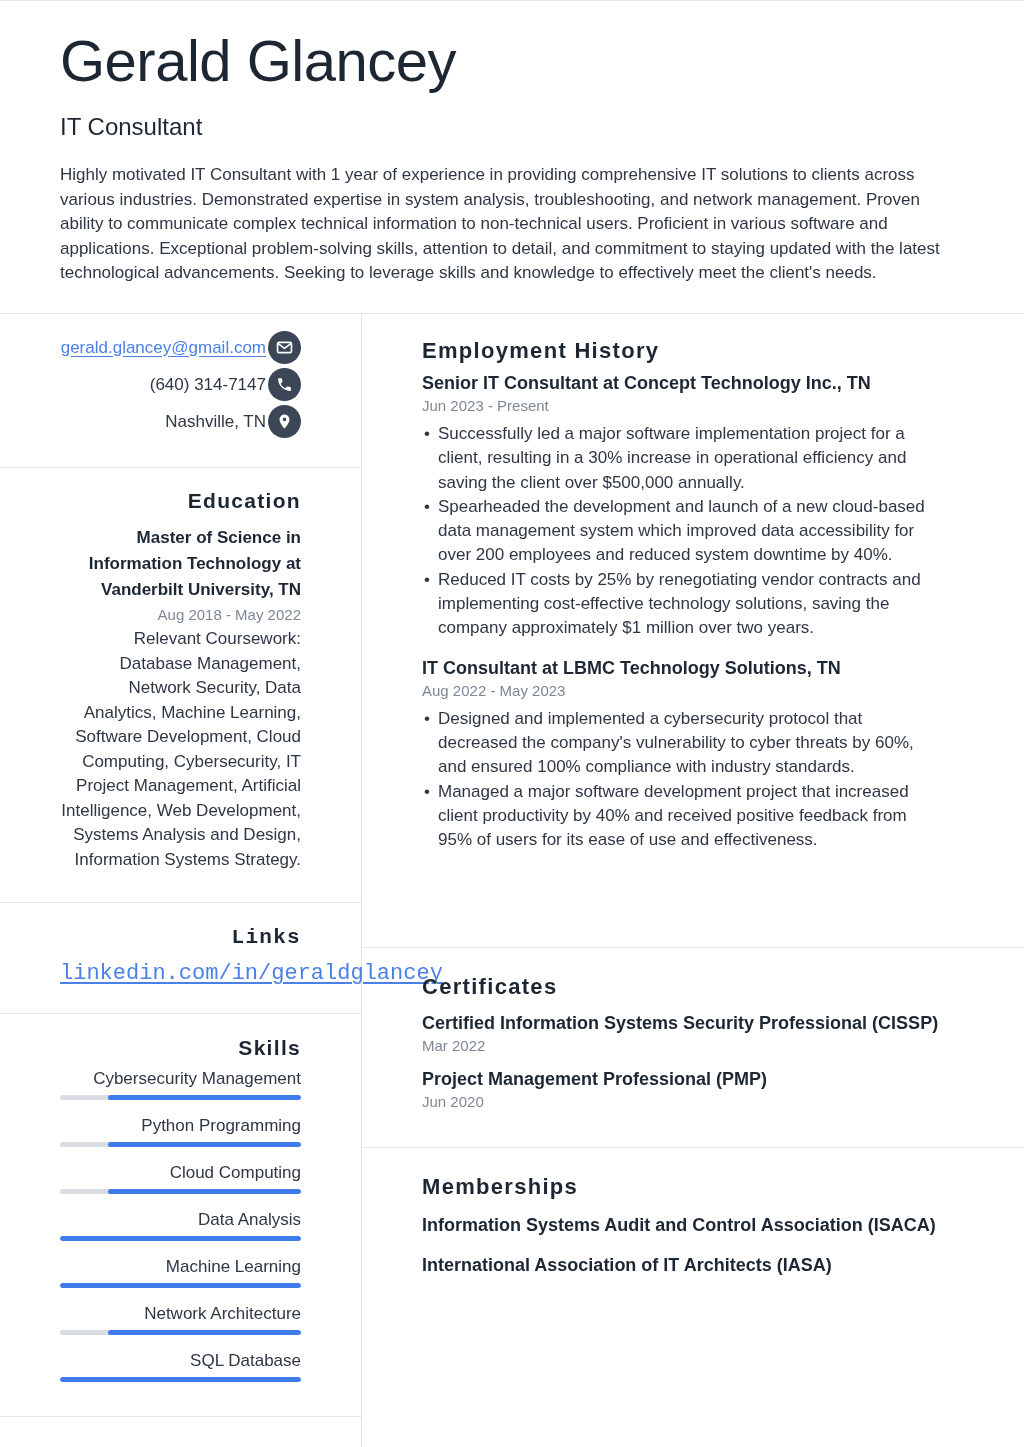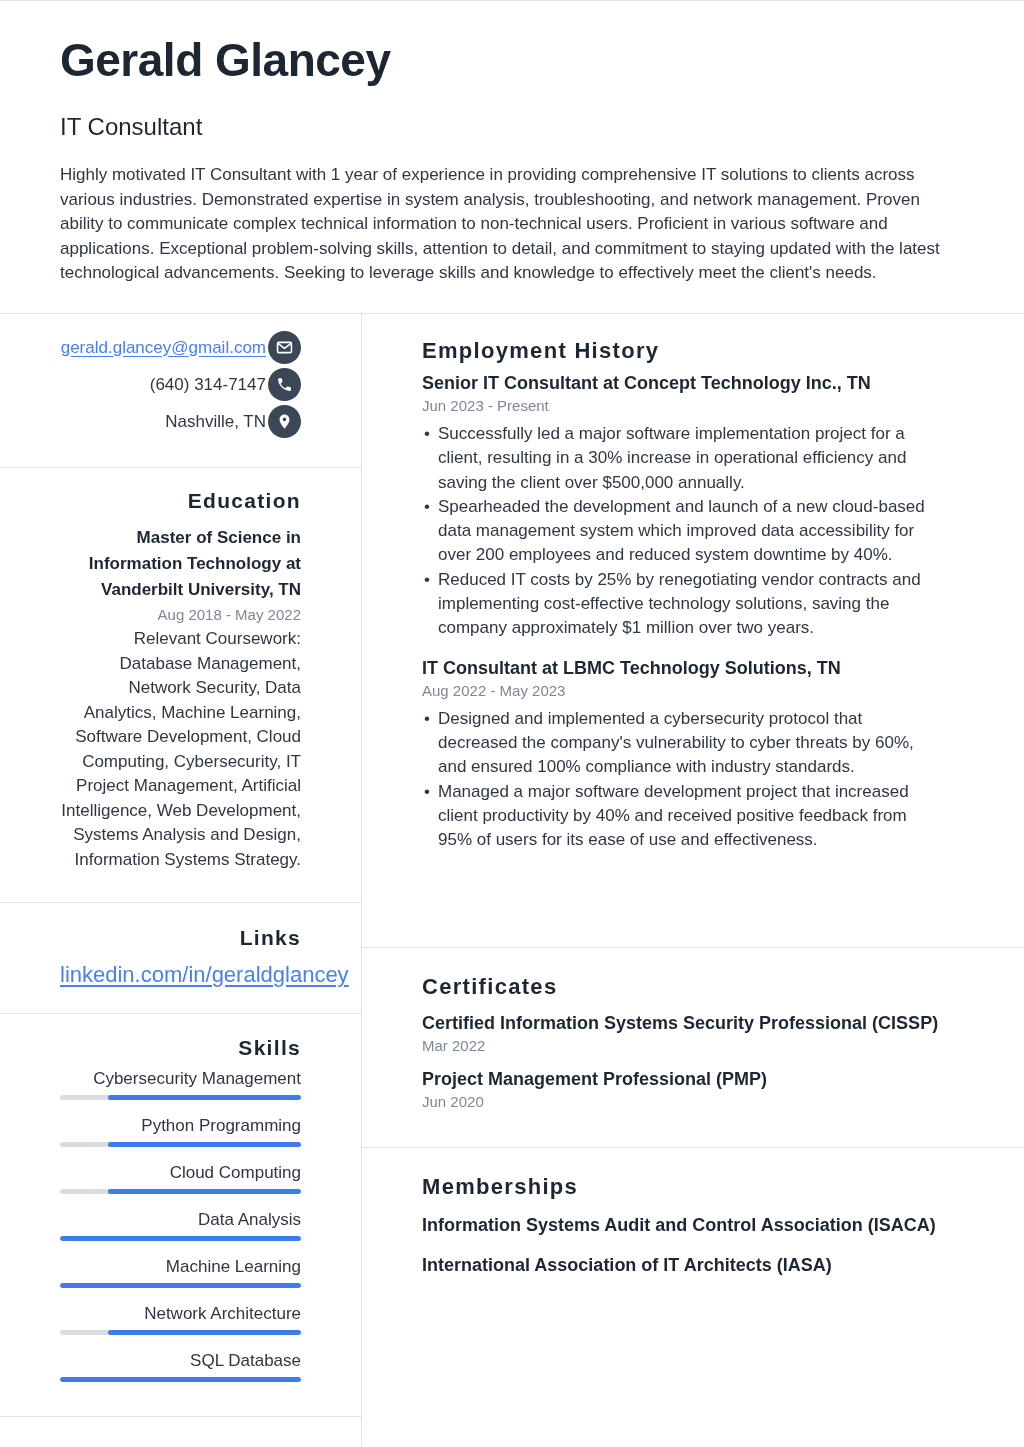--- a/index.html
+++ b/index.html
@@ -7,21 +7,21 @@
     --bar-fill:#3e7ceb; --bar-track:#d9dce1; --divider:#e3e4e7; --icon-bg:#3b4757;
   }
   *{box-sizing:border-box; margin:0; padding:0;}
   html,body{background:#fff;}
   body{font-family:"Liberation Sans", sans-serif; color:var(--body);}
   .page{width:1024px; height:1447px; background:#fff; overflow:hidden;
         border-top:1px solid var(--divider);}
 
   
   .hdr{height:313px; padding:26px 60px 0 60px; border-bottom:1px solid var(--divider);}
-  .name{font-size:46px; line-height:67px; font-weight:700; color:var(--heading);
+  .name{font-size:58px; line-height:67px; font-weight:400; color:var(--heading);
         letter-spacing:-0.5px;}
   .role{font-size:24px; line-height:29px; font-weight:400; color:var(--heading); margin-top:18px;}
   .summary{font-size:17px; line-height:24.5px; margin-top:22px; color:var(--body);}
 
   
   .cols{display:flex; height:1133px; align-items:stretch;}
   .sidebar{width:362px; flex:0 0 362px; border-right:1px solid var(--divider);
            text-align:right;}
   .main{flex:1 1 auto;}
   section{border-bottom:1px solid var(--divider);}
@@ -44,21 +44,21 @@
   .ctext{color:var(--body);}
 
   
   .edu{height:435px; padding:21px 60px 0 60px;}
   .degree{margin-top:12px; font-size:17px; line-height:26px; font-weight:700;
           color:var(--heading);}
   .edu .date{margin-top:2px;}
   .course{margin-top:2px; font-size:17px; line-height:24.5px;}
 
   
-  .links{height:111px; padding:23px 60px 14px 60px;}
+  .links{height:111px; padding:23px 60px 14px 60px;font-family:Liberation Mono, monospace;}
   .links a{display:inline-block; margin-top:12px; font-size:22px;}
 
   
   .skills{height:402px; padding:22px 60px 0 60px;}
   .skill{margin-top:8px; margin-bottom:15px;}
   .skill:first-of-type{margin-top:8px;}
   .sname{font-size:17px; line-height:21px; color:var(--body);}
   .bar{margin-top:6px; height:5px; border-radius:2.5px; background:var(--bar-track);
        position:relative; overflow:hidden;}
   .fill{position:absolute; right:0; top:0; height:5px; border-radius:2.5px;

